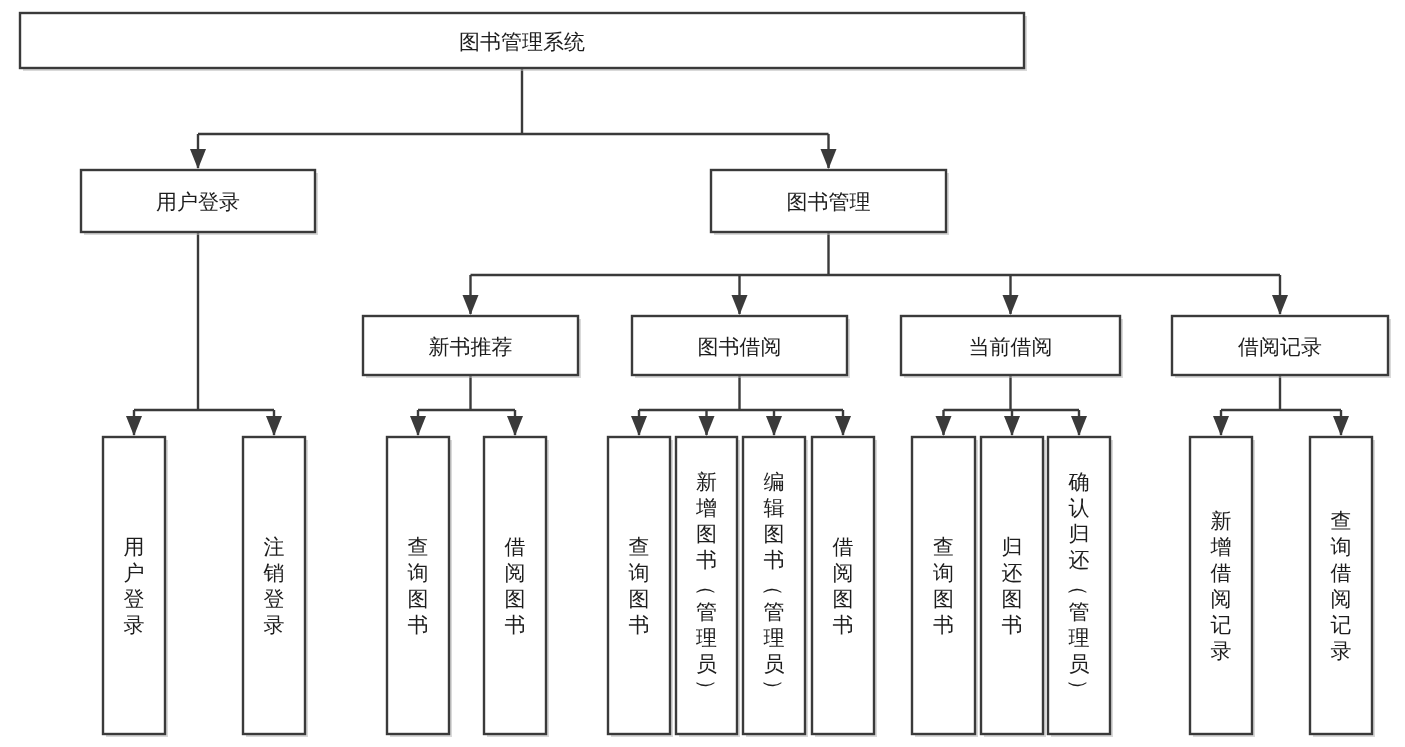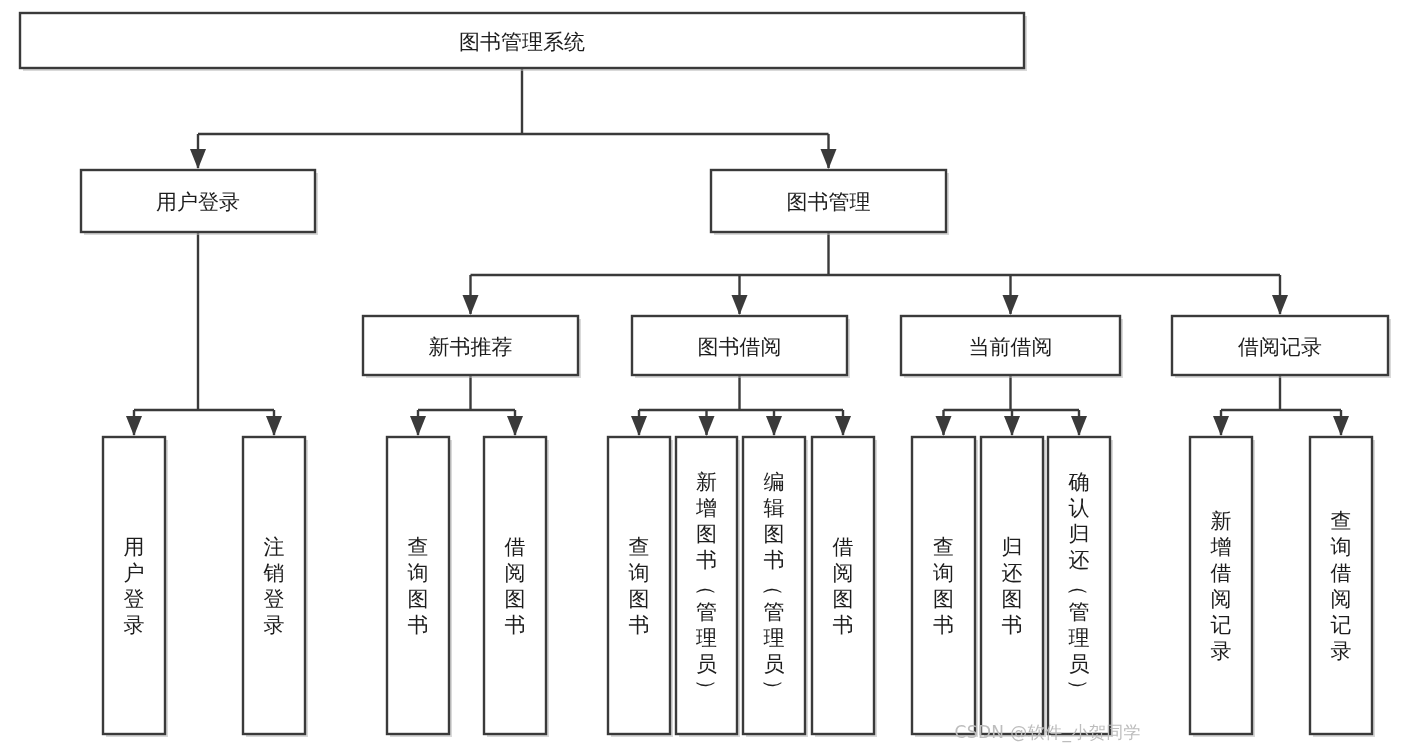--- a/index.html
+++ b/index.html
@@ -284,14 +284,13 @@
           <rect x="1310" y="437" width="62" height="297" class="node-rect"></rect>
           <text x="1341" y="520.5" class="node-label-v-char">查</text>
           <text x="1341" y="546.5" class="node-label-v-char">询</text>
           <text x="1341" y="572.5" class="node-label-v-char">借</text>
           <text x="1341" y="598.5" class="node-label-v-char">阅</text>
           <text x="1341" y="624.5" class="node-label-v-char">记</text>
           <text x="1341" y="650.5" class="node-label-v-char">录</text>
         </g>
       </g>
   </svg>
-  <div class="watermark">CSDN @软件_小贺同学</div>
 </div>
 
 </body></html>

